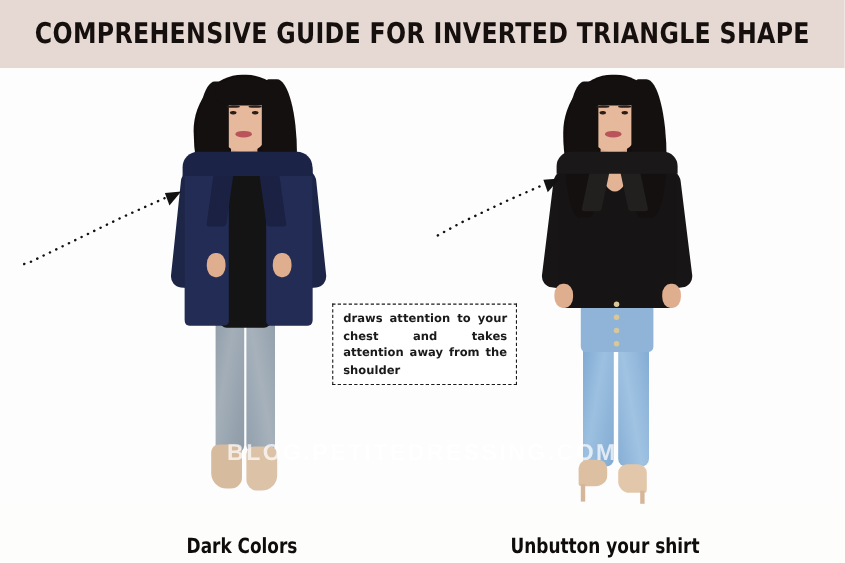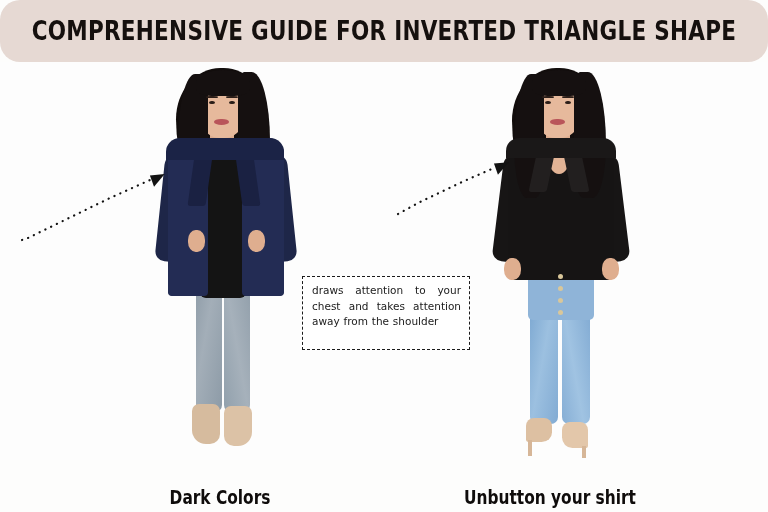--- a/index.html
+++ b/index.html
@@ -26,21 +26,21 @@
   
   .band {
     position: absolute;
     left: 0;
     width: 768px;
     background: #e6d9d3;
     display: flex;
     align-items: center;
     justify-content: center;
   }
-  #header-band { top: 0; height: 62px; border-radius: 20px; }
+  #header-band { top: 0; height: 62px; }
   #footer-band { top: 460px; height: 52px; }
 
   .band-title {
     font-family: "Liberation Sans Narrow", "DejaVu Sans Condensed", "Liberation Sans", sans-serif;
     font-weight: 700;
     color: #15100e;
     letter-spacing: 0.3px;
     white-space: nowrap;
     transform: scaleX(0.92);
     text-align: center;
@@ -198,21 +198,21 @@
     font-family: "DejaVu Sans", sans-serif;
     font-size: 10.5px;
     line-height: 15.5px;
     color: #1a1a1a;
     text-align: justify;
     text-justify: inter-word;
     word-spacing: 0.5px;
   }
   #callout-left { left: 13px; top: 240px; width: 122px; height: 56px; }
   #callout-left p { text-align: justify; }
-  #callout-right { left: 302px; top: 214px; width: 168px; height: 74px; }
+  #callout-right { left: 302px; top: 214px; width: 168px; height: 74px; font-weight: bold; }
 
   
   .arrow-svg {
     position: absolute;
     z-index: 41;
     overflow: visible;
     pointer-events: none;
   }
   .arrow-svg path.dots {
     fill: none;
@@ -333,20 +333,21 @@
 
       <div class="leg" style="left:530px; top:246px; width:28px; height:116px; background:linear-gradient(100deg,#7ea9d2 0%, #9cc0e0 45%, #82abd3 100%); border-radius:5px 5px 7px 7px;"></div>
       <div class="leg" style="left:562px; top:246px; width:28px; height:116px; background:linear-gradient(80deg,#86aed5 0%, #a0c3e2 45%, #82abd3 100%); border-radius:5px 5px 7px 7px;"></div>
 
       <div class="shoe" style="left:526px; top:356px; width:26px; height:24px; background:#ddc0a2; border-radius:8px 8px 40% 10%;"></div>
       <div class="shoe" style="left:528px; top:378px; width:4px; height:16px; background:#d6b698;"></div>
       <div class="shoe" style="left:562px; top:360px; width:26px; height:26px; background:#e3c7aa; border-radius:8px 8px 10% 40%;"></div>
       <div class="shoe" style="left:582px; top:384px; width:4px; height:12px; background:#d6b698;"></div>
     </div>
 
+    <div id="watermark">BLOG.PETITEDRESSING.COM</div>
 
     <div class="caption" id="caption-left">Dark Colors</div>
     <div class="caption" id="caption-right">Unbutton your shirt</div>
 
     <svg class="arrow-svg" id="arrow-left" style="left:0; top:0; width:768px; height:398px;" viewBox="0 0 768 398">
       <path class="dots" d="M 22 178 L 28 176 L 110 136 L 150 118"></path>
       <polygon class="head" points="152,113 166,118 151,125" transform="rotate(-25 152 118)"></polygon>
     </svg>
 
     <svg class="arrow-svg" id="arrow-right" style="left:0; top:0; width:768px; height:398px;" viewBox="0 0 768 398">

